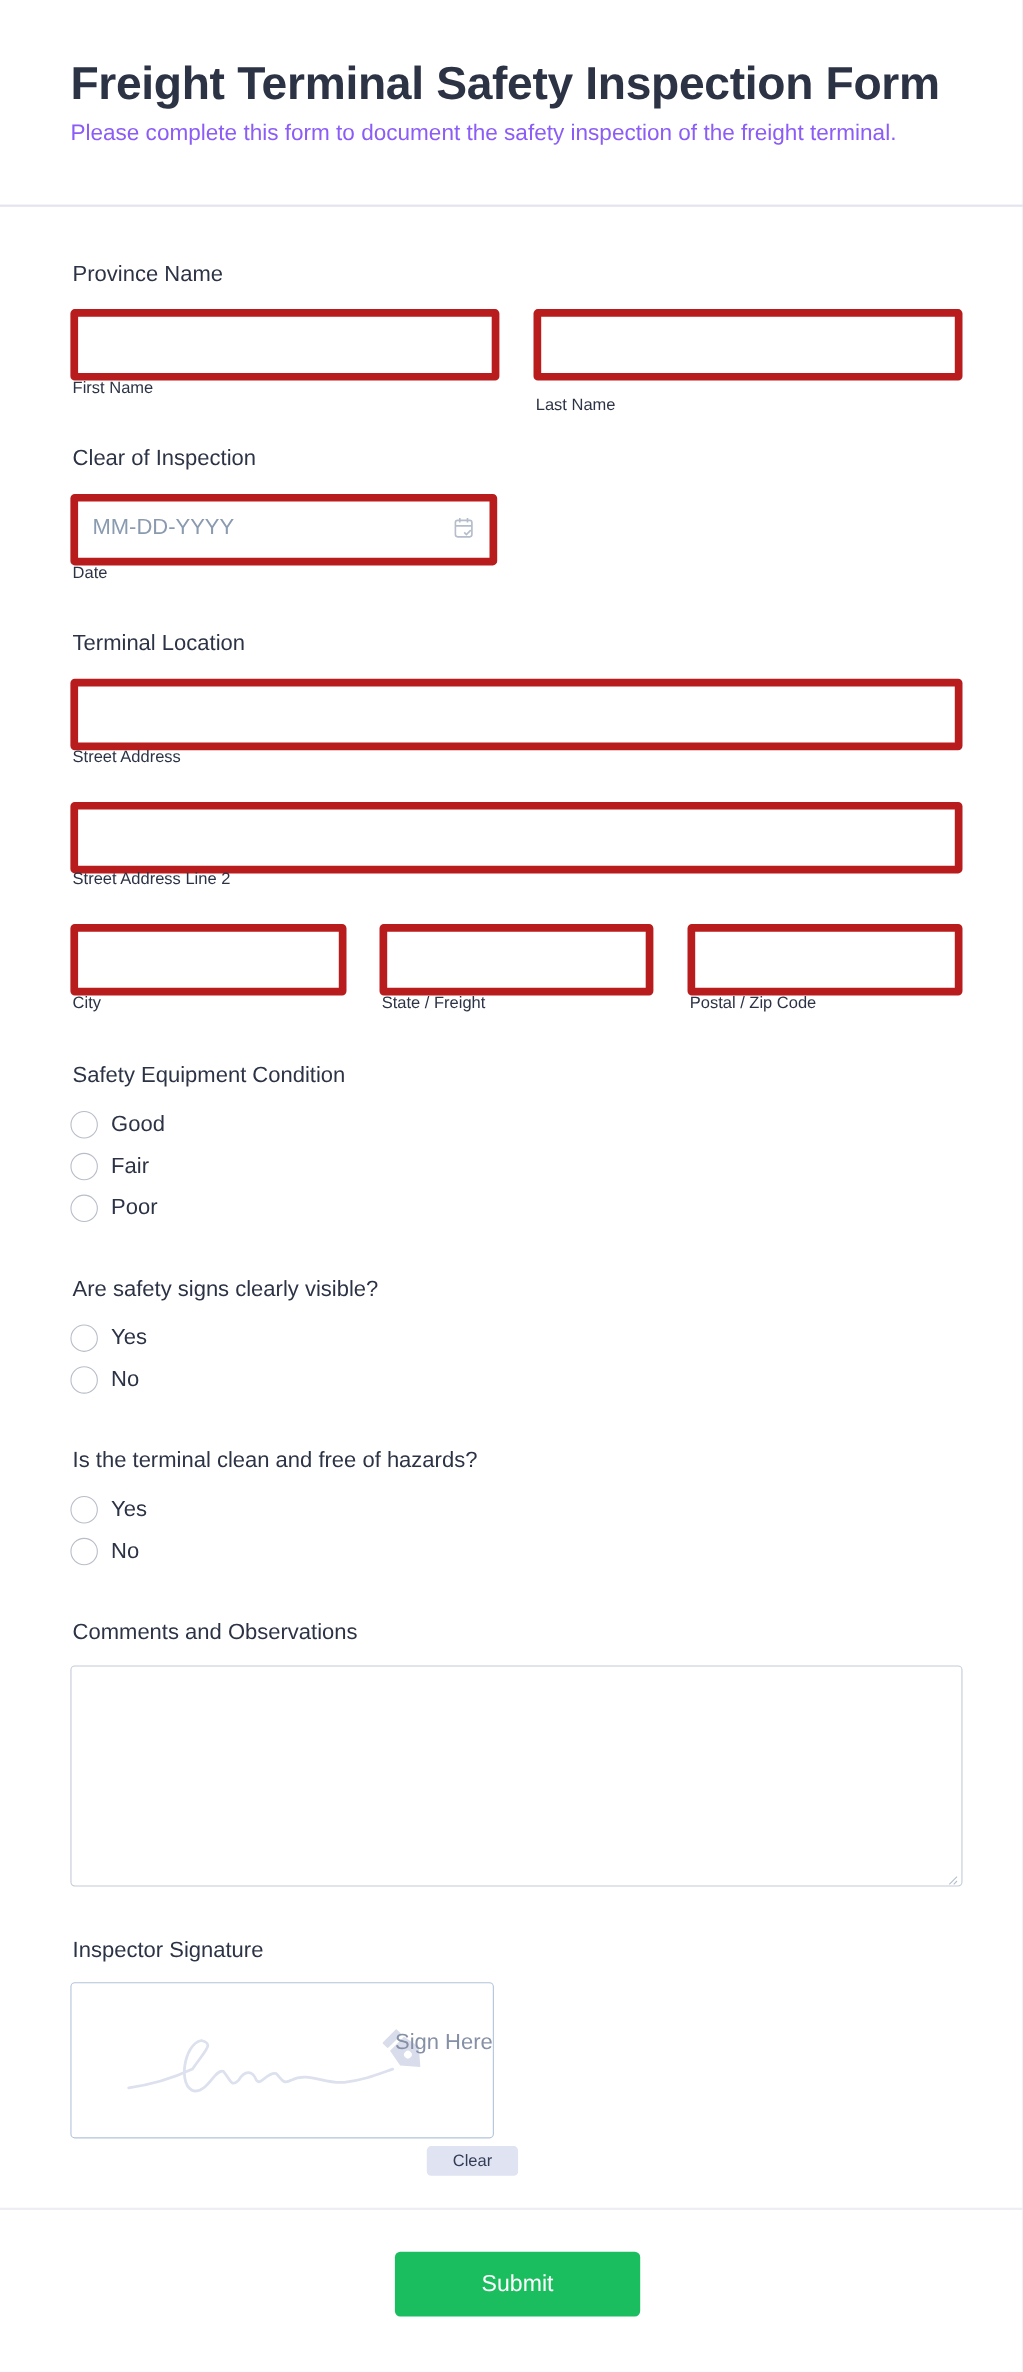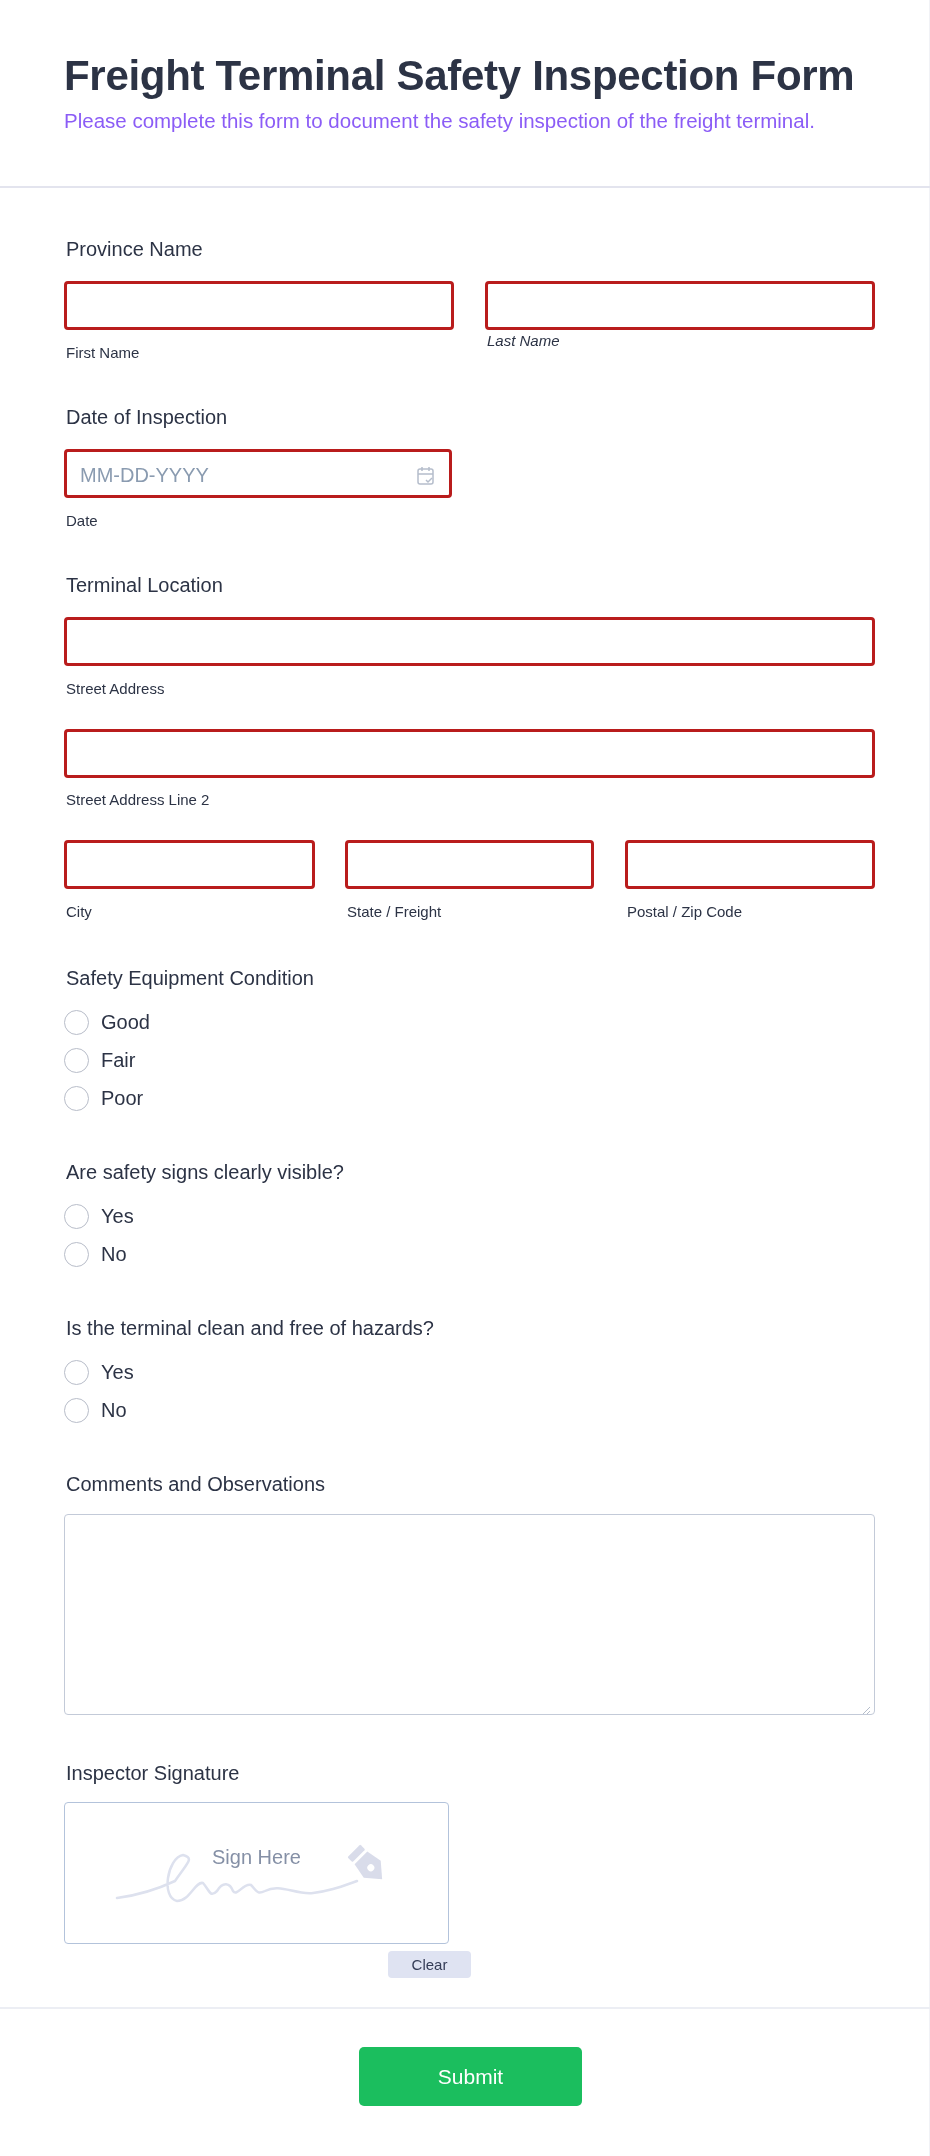--- a/index.html
+++ b/index.html
@@ -22,42 +22,42 @@
     }
     .subtitle {
       left: 64px; top: 109px;
       font-size: 20.5px; color: #8b5cf6; white-space: nowrap;
     }
     .hdivider { left: 0; width: 930px; height: 2px; background: #e3e4ee; }
     .qlabel {
       font-size: 20px; color: #2c3345; white-space: nowrap; left: 66px;
     }
     .input {
-      border: 3px solid #b91c1c; border-radius: 4px; background: #fff;
-      height: 49px;
+      border: 7px solid #b91c1c; border-radius: 4px; background: #fff;
+      height: 65px;
     }
     .sublabel {
       font-size: 15px; color: #2c3345; white-space: nowrap;
     }
     .placeholder {
       position: absolute; left: 13px; top: 12px; font-size: 20px; color: #8a9bb0;
       white-space: nowrap;
     }
     .cal-icon { position: absolute; right: 13px; top: 13px; width: 20px; height: 22px; }
     .radio-row { left: 64px; height: 26px; display: flex; align-items: center; }
     .radio {
       width: 25px; height: 25px; border-radius: 50%;
       border: 1.5px solid #b8bdc9; background: #fff; flex: none;
     }
     .radio-label { margin-left: 12px; font-size: 20px; color: #2c3345; white-space: nowrap; }
     .textarea { border: 1px solid #c3cad8; border-radius: 4px; background: #fff; }
     .resize-icon { position: absolute; right: 3px; bottom: 3px; width: 10px; height: 10px; }
     .sigbox { border: 1px solid #b3c3db; border-radius: 4px; background: #fff; overflow: hidden; }
     .sign-here {
-      position: absolute; left: 0; width: 100%; top: 43px; text-align: center;
+      position: absolute; left: 0; width: 100%; top: 43px; text-align: right;
       font-size: 20px; color: #8590a6;
     }
     .clear-btn {
       background: #dfe3f2; border-radius: 4px; color: #343c56; font-size: 15px;
       display: flex; align-items: center; justify-content: center; border: none;
     }
     .submit-btn {
       background: #1bbe5e; border-radius: 5px; color: #fff; font-size: 21px;
       display: flex; align-items: center; justify-content: center; border: none;
     }
@@ -68,23 +68,23 @@
 <div class="page">
 
   <h1 class="abs title">Freight Terminal Safety Inspection Form</h1>
   <div class="abs subtitle">Please complete this form to document the safety inspection of the freight terminal.</div>
   <div class="abs hdivider" style="top:186px;"></div>
 
   <div class="abs qlabel" style="top:238px;">Province Name</div>
   <input class="abs input" style="left: 64px; top: 281px; width: 390px;" value="">
   <input class="abs input" style="left: 485px; top: 281px; width: 390px;" value="">
   <div class="abs sublabel" style="left:66px; top:344px;">First Name</div>
-  <div class="abs sublabel" style="left:487px; top:332px;font-style:italic;">Last Name</div>
+  <div class="abs sublabel" style="left:487px; top:360px;">Last Name</div>
 
-  <div class="abs qlabel" style="top:406px;">Date of Inspection</div>
+  <div class="abs qlabel" style="top:406px;">Clear of Inspection</div>
   <div class="abs input" style="left:64px; top:449px; width:388px;">
     <span class="placeholder">MM-DD-YYYY</span>
     <span class="cal-icon">
       <svg width="20" height="22" viewBox="0 0 20 22">
         <rect x="2" y="4" width="15" height="15" rx="2" fill="none" stroke="#b5bdcb" stroke-width="1.5"></rect>
         <line x1="2" y1="9" x2="17" y2="9" stroke="#b5bdcb" stroke-width="1.5"></line>
         <line x1="6" y1="2" x2="6" y2="6" stroke="#b5bdcb" stroke-width="1.5"></line>
         <line x1="13" y1="2" x2="13" y2="6" stroke="#b5bdcb" stroke-width="1.5"></line>
         <polyline points="10,15 12,17 16,13" fill="none" stroke="#b5bdcb" stroke-width="1.5"></polyline>
       </svg>

